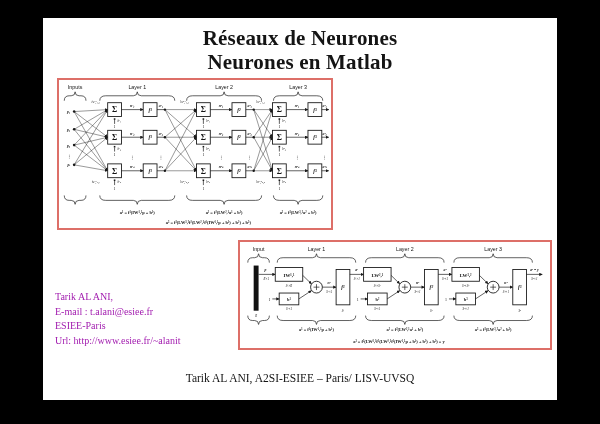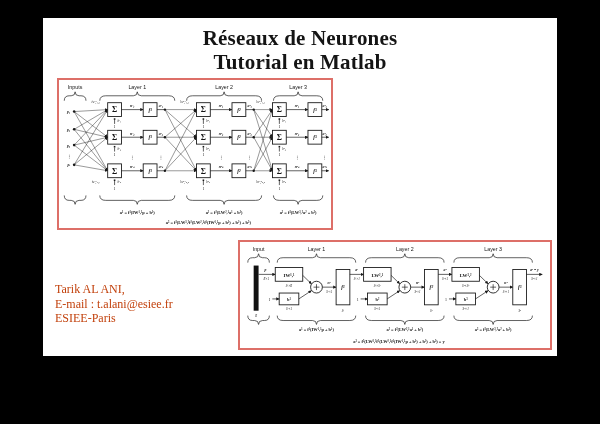--- a/index.html
+++ b/index.html
@@ -1,24 +1,24 @@
 <!DOCTYPE html>
 <html><head>
 <meta charset="utf-8">
 <style>
   html,body { margin:0; padding:0; background:#000; }
-  .canvas { position:relative; width:600px; height:356px; background:#000; overflow:hidden;
+  .canvas { position:relative; width:600px; height:400px; background:#000; overflow:hidden;
             font-family:"Liberation Serif", serif; }
   .slide { position:absolute; left:43px; top:18px; width:514px; height:387px; background:#ffffff; }
   .title { position:absolute; top:8px; left:0; right:0; text-align:center; font-weight:bold;
            font-size:21px; line-height:24px; color:#141414; letter-spacing:0.2px; }
   .frame { position:absolute; border:2px solid #dd6f68; background:#fff; box-sizing:border-box; }
   #d1 { left:14px; top:60px; width:276px; height:152px; }
   #d2 { left:195px; top:222px; width:314px; height:110px; }
-  .author { position:absolute; left:12px; top:264px; font-size:12px; line-height:14.5px; color:#c2410c; }
+  .author { position:absolute; left:12px; top:272px; font-size:10px; line-height:14.5px; color:#a21caf; }
   .footer { position:absolute; left:0; right:0; top:354px; text-align:center; font-size:11.5px; color:#141414; }
   svg { display:block; width:100%; height:100%; }
   svg line, svg path.brace { stroke:#1a1a1a; fill:none; }
   svg line { stroke-width:0.7; }
   line.fan { stroke-width:0.45; }
   rect.box { fill:#ffffff; stroke:#1a1a1a; stroke-width:0.9; }
   rect.bd, circle.jd { fill:#1a1a1a; stroke:none; }
   rect.bar { fill:#111; stroke:none; }
   circle.sum { fill:#fff; stroke:#1a1a1a; stroke-width:0.9; }
   path.brace { stroke-width:0.7; }
@@ -37,21 +37,21 @@
   .vd  { font-family:"DejaVu Sans",sans-serif; font-size:4.5px; }
 </style>
 </head>
 <body>
 
 <div class="canvas">
  <div class="slide">
 
   <div class="title">
     <div>Réseaux de Neurones</div>
-    <div>Tutorial en Matlab</div>
+    <div>Neurones en Matlab</div>
   </div>
 
   <div id="d1" class="frame">
   <svg viewBox="0 0 273 150">
     <defs>
       <marker id="ah1" viewBox="0 0 6 6" refX="5.3" refY="3" markerWidth="3.4" markerHeight="3.4" orient="auto" markerUnits="userSpaceOnUse">
               <path d="M0,0 L6,3 L0,6 Z"></path>
             </marker>
     </defs>
 
@@ -388,17 +388,19 @@
       <text class="fm" x="256" y="91" text-anchor="middle">a³ = f³(LW³,²a² + b³)</text>
       <text class="fm" x="160" y="103" text-anchor="middle">a³ = f³(LW³,²f²(LW²,¹f¹(IW¹,¹p + b¹) + b²) + b³) = y</text>
     </g>
   </svg>
   </div>
 
   <div class="author">
     <div>Tarik AL ANI,</div>
     <div>E-mail : t.alani@esiee.fr</div>
     <div>ESIEE-Paris</div>
+    <div>Url: http://www.esiee.fr/~alanit</div>
   </div>
 
+  <div class="footer">Tarik AL ANI, A2SI-ESIEE – Paris/ LISV-UVSQ</div>
 
  </div>
 </div>
 
 </body></html>

